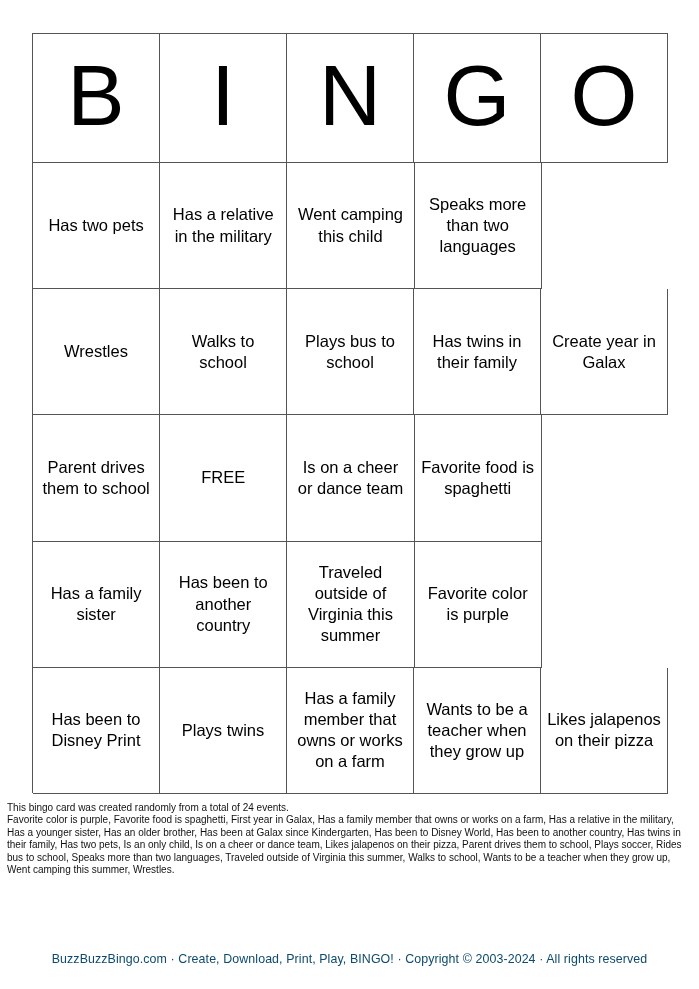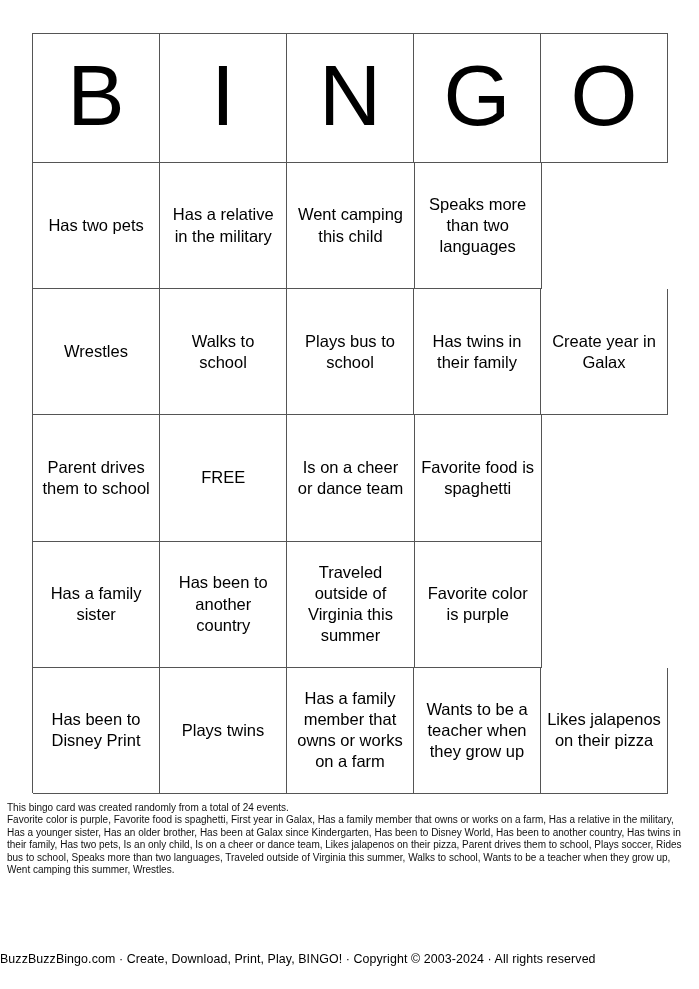--- a/index.html
+++ b/index.html
@@ -89,22 +89,23 @@
   .fineprint p {
     margin: 0;
   }
 
   
   .footer {
     position: absolute;
     left: 0;
     top: 952px;
     width: 699px;
+    text-align: center;
     font-size: 12.4px;
-    color: #000000;
+    color: #0c4a6e;
     letter-spacing: 0.1px;
   }
 </style>
 </head>
 <body>
 
 <div class="page">
 
   <div class="card">
 

